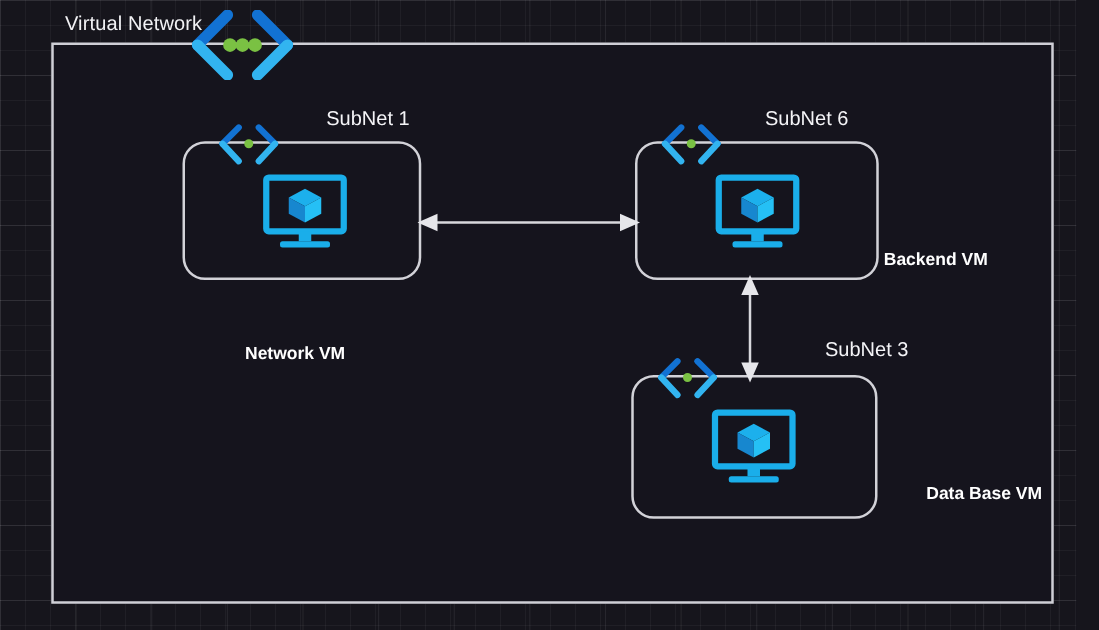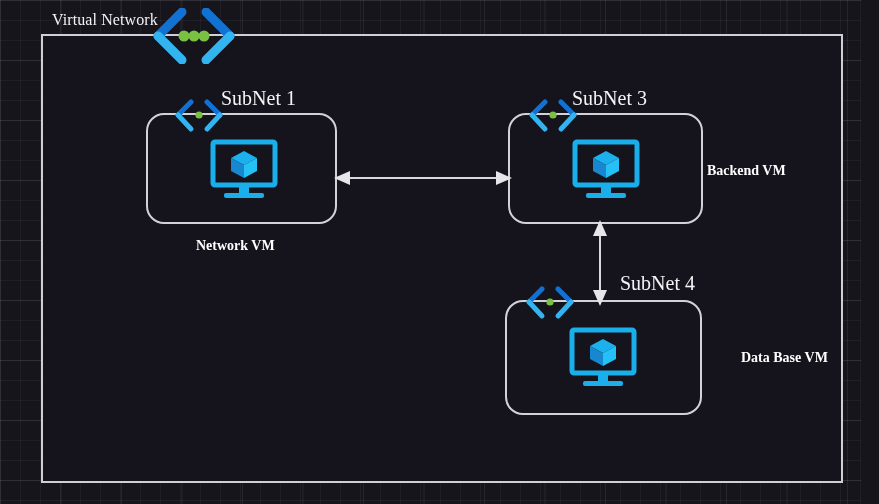--- a/index.html
+++ b/index.html
@@ -13,21 +13,21 @@
     height: 504px;
     overflow: hidden;
     background-color: #16151c;
     background-image:
       linear-gradient(to right, rgba(255,255,255,0.045) 1px, transparent 1px),
       linear-gradient(to bottom, rgba(255,255,255,0.045) 1px, transparent 1px),
       linear-gradient(to right, rgba(255,255,255,0.075) 1px, transparent 1px),
       linear-gradient(to bottom, rgba(255,255,255,0.075) 1px, transparent 1px);
     background-size: 20px 20px, 20px 20px, 60.5px 60px, 60.5px 60px;
     background-position: 0px 0px, 0px 0px, 0px 0px, 0px 0px;
-    font-family: Liberation Serif, serif;
+    font-family: Liberation Sans, sans-serif;
   }
 
   
   #vnet-box {
     position: absolute;
     left: 41px;
     top: 34px;
     width: 802px;
     height: 449px;
     border: 2px solid #cfcfd6;
@@ -72,23 +72,24 @@
     width: 52px;
     height: 34px;
   }
   #subnet-icon-1 { left: 173px; top: 99px; }
   #subnet-icon-2 { left: 527px; top: 99px; }
   #subnet-icon-3 { left: 524px; top: 286px; }
 
   
   .subnet-label {
     position: absolute;
-    font-size: 20px;
+    font-size: 16px;
     color: #f4f4f7;
     white-space: nowrap;
+    margin-left: 40px;
   }
   #subnet-label-1 { left: 221px; top: 87px; }
   #subnet-label-2 { left: 572px; top: 87px; }
   #subnet-label-3 { left: 620px; top: 272px; }
 
   
   .vm-icon {
     position: absolute;
     width: 70px;
     height: 62px;
@@ -97,20 +98,21 @@
   #vm-icon-2 { left: 571px; top: 139px; }
   #vm-icon-3 { left: 568px; top: 327px; }
 
   
   .vm-label {
     position: absolute;
     font-size: 14px;
     font-weight: bold;
     color: #ffffff;
     white-space: nowrap;
+    margin-top: 36px;
   }
   #vm-label-1 { left: 196px; top: 238px; }
   #vm-label-2 { left: 707px; top: 163px; }
   #vm-label-3 { left: 741px; top: 350px; }
 
   
   .connector { position: absolute; }
   #connector-horizontal { left: 330px; top: 160px; width: 186px; height: 36px; }
   #connector-vertical   { left: 580px; top: 218px; width: 40px; height: 90px; }
 </style>
@@ -163,21 +165,21 @@
   <div id="subnet-box-2" class="subnet-box"></div>
 
   <svg id="subnet-icon-2" class="subnet-icon" viewBox="0 0 52 34">
     <path d="M18 3 L5 16" stroke="#1272d3" stroke-width="5" stroke-linecap="round" fill="none"></path>
     <path d="M5 16 L18 30" stroke="#32b4f0" stroke-width="5" stroke-linecap="round" fill="none"></path>
     <path d="M34 3 L47 16" stroke="#1272d3" stroke-width="5" stroke-linecap="round" fill="none"></path>
     <path d="M47 16 L34 30" stroke="#32b4f0" stroke-width="5" stroke-linecap="round" fill="none"></path>
     <circle cx="26" cy="16" r="3.6" fill="#7ac143"></circle>
   </svg>
 
-  <div id="subnet-label-2" class="subnet-label">SubNet 3</div>
+  <div id="subnet-label-2" class="subnet-label">SubNet 6</div>
 
   <svg id="vm-icon-2" class="vm-icon" viewBox="0 0 70 62">
     <rect x="4" y="3" width="62" height="43" rx="2" ry="2" fill="none" stroke="#1aaeea" stroke-width="5"></rect>
     <rect x="30" y="46" width="10" height="8" fill="#1aaeea"></rect>
     <rect x="15" y="54" width="40" height="5" rx="2" fill="#1aaeea"></rect>
     <path d="M35 12 L48 19 L35 26 L22 19 Z" fill="#1cb0ec"></path>
     <path d="M22 19 L35 26 L35 39 L22 32 Z" fill="#1787cf"></path>
     <path d="M48 19 L48 32 L35 39 L35 26 Z" fill="#25c0f5"></path>
   </svg>
 
@@ -186,21 +188,21 @@
   <div id="subnet-box-3" class="subnet-box"></div>
 
   <svg id="subnet-icon-3" class="subnet-icon" viewBox="0 0 52 34">
     <path d="M18 3 L5 16" stroke="#1272d3" stroke-width="5" stroke-linecap="round" fill="none"></path>
     <path d="M5 16 L18 30" stroke="#32b4f0" stroke-width="5" stroke-linecap="round" fill="none"></path>
     <path d="M34 3 L47 16" stroke="#1272d3" stroke-width="5" stroke-linecap="round" fill="none"></path>
     <path d="M47 16 L34 30" stroke="#32b4f0" stroke-width="5" stroke-linecap="round" fill="none"></path>
     <circle cx="26" cy="16" r="3.6" fill="#7ac143"></circle>
   </svg>
 
-  <div id="subnet-label-3" class="subnet-label">SubNet 4</div>
+  <div id="subnet-label-3" class="subnet-label">SubNet 3</div>
 
   <svg id="vm-icon-3" class="vm-icon" viewBox="0 0 70 62">
     <rect x="4" y="3" width="62" height="43" rx="2" ry="2" fill="none" stroke="#1aaeea" stroke-width="5"></rect>
     <rect x="30" y="46" width="10" height="8" fill="#1aaeea"></rect>
     <rect x="15" y="54" width="40" height="5" rx="2" fill="#1aaeea"></rect>
     <path d="M35 12 L48 19 L35 26 L22 19 Z" fill="#1cb0ec"></path>
     <path d="M22 19 L35 26 L35 39 L22 32 Z" fill="#1787cf"></path>
     <path d="M48 19 L48 32 L35 39 L35 26 Z" fill="#25c0f5"></path>
   </svg>
 

